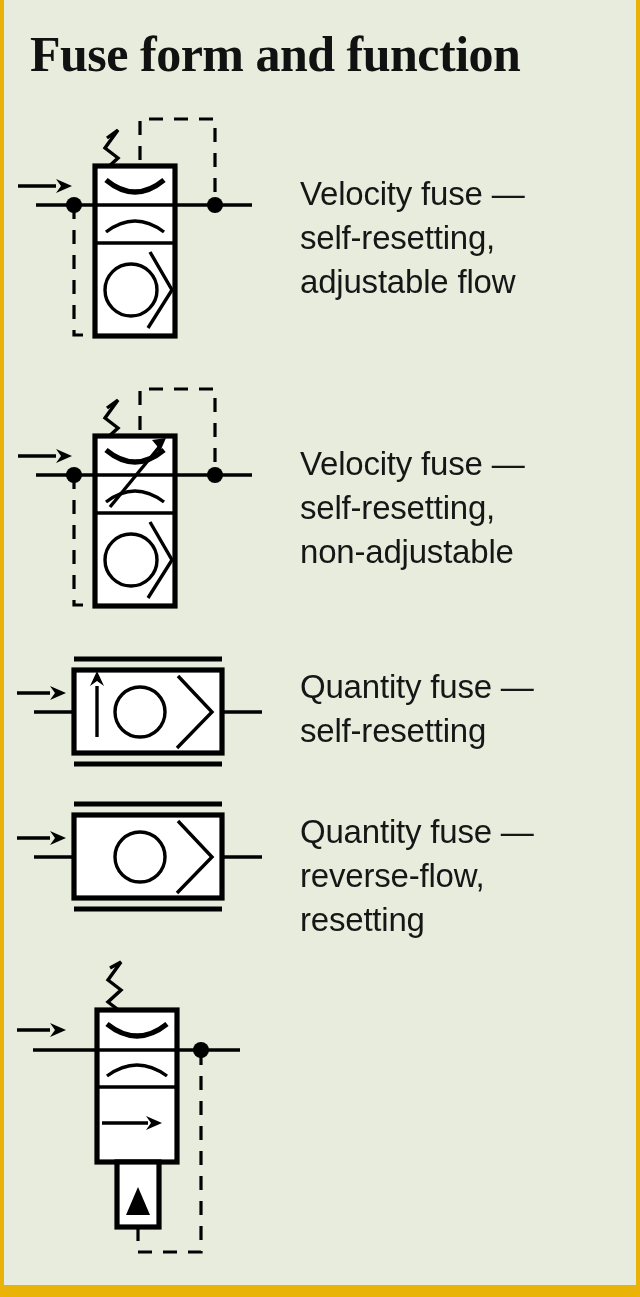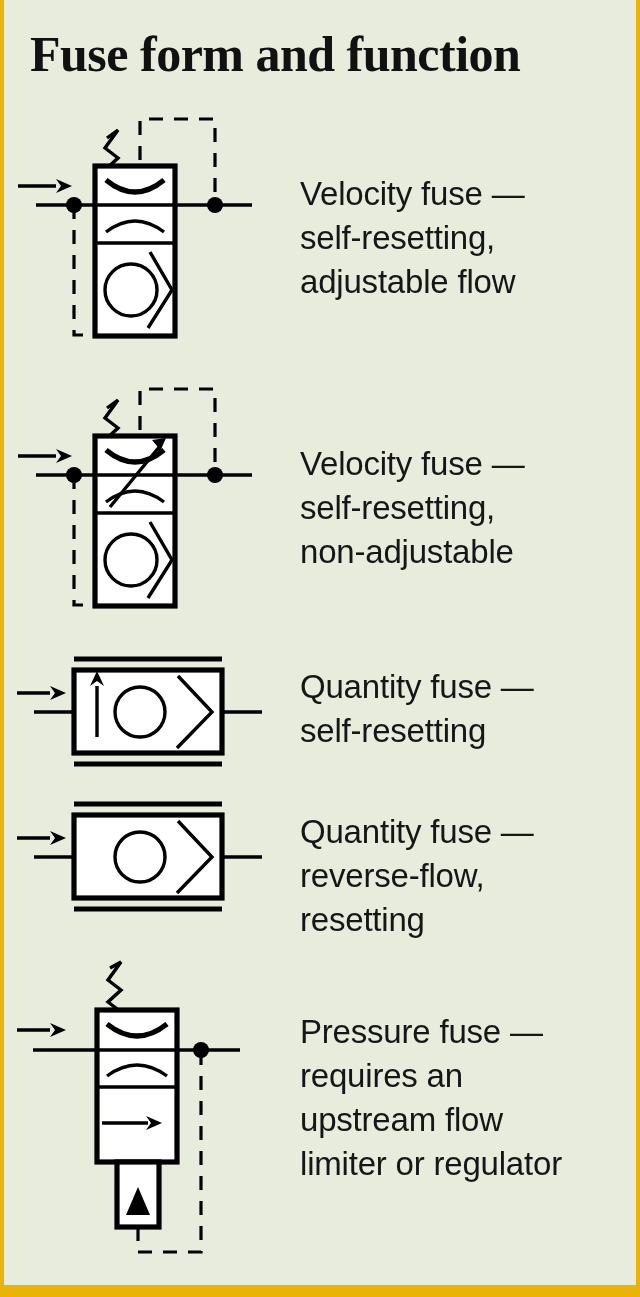--- a/index.html
+++ b/index.html
@@ -224,18 +224,14 @@
           <path class="solidfill" d="M146 156 L162 163 L146 170 L151 163 Z"></path>
         </g>
 
         <rect class="boxfill" x="117" y="202" width="42" height="65"></rect>
         <path class="solidfill" d="M138 227 L150 255 L126 255 Z"></path>
 
         <path class="dash" d="M138 267 L138 292 L201 292 L201 90"></path>
         <circle class="dot" cx="201" cy="90" r="8"></circle>
       </svg>
     </div>
-    <div class="caption" style="left:300px;top:50px">Pressure fuse —
-requires an
-upstream flow
-limiter or regulator</div>
   </div>
 </div>
 
 </body></html>

